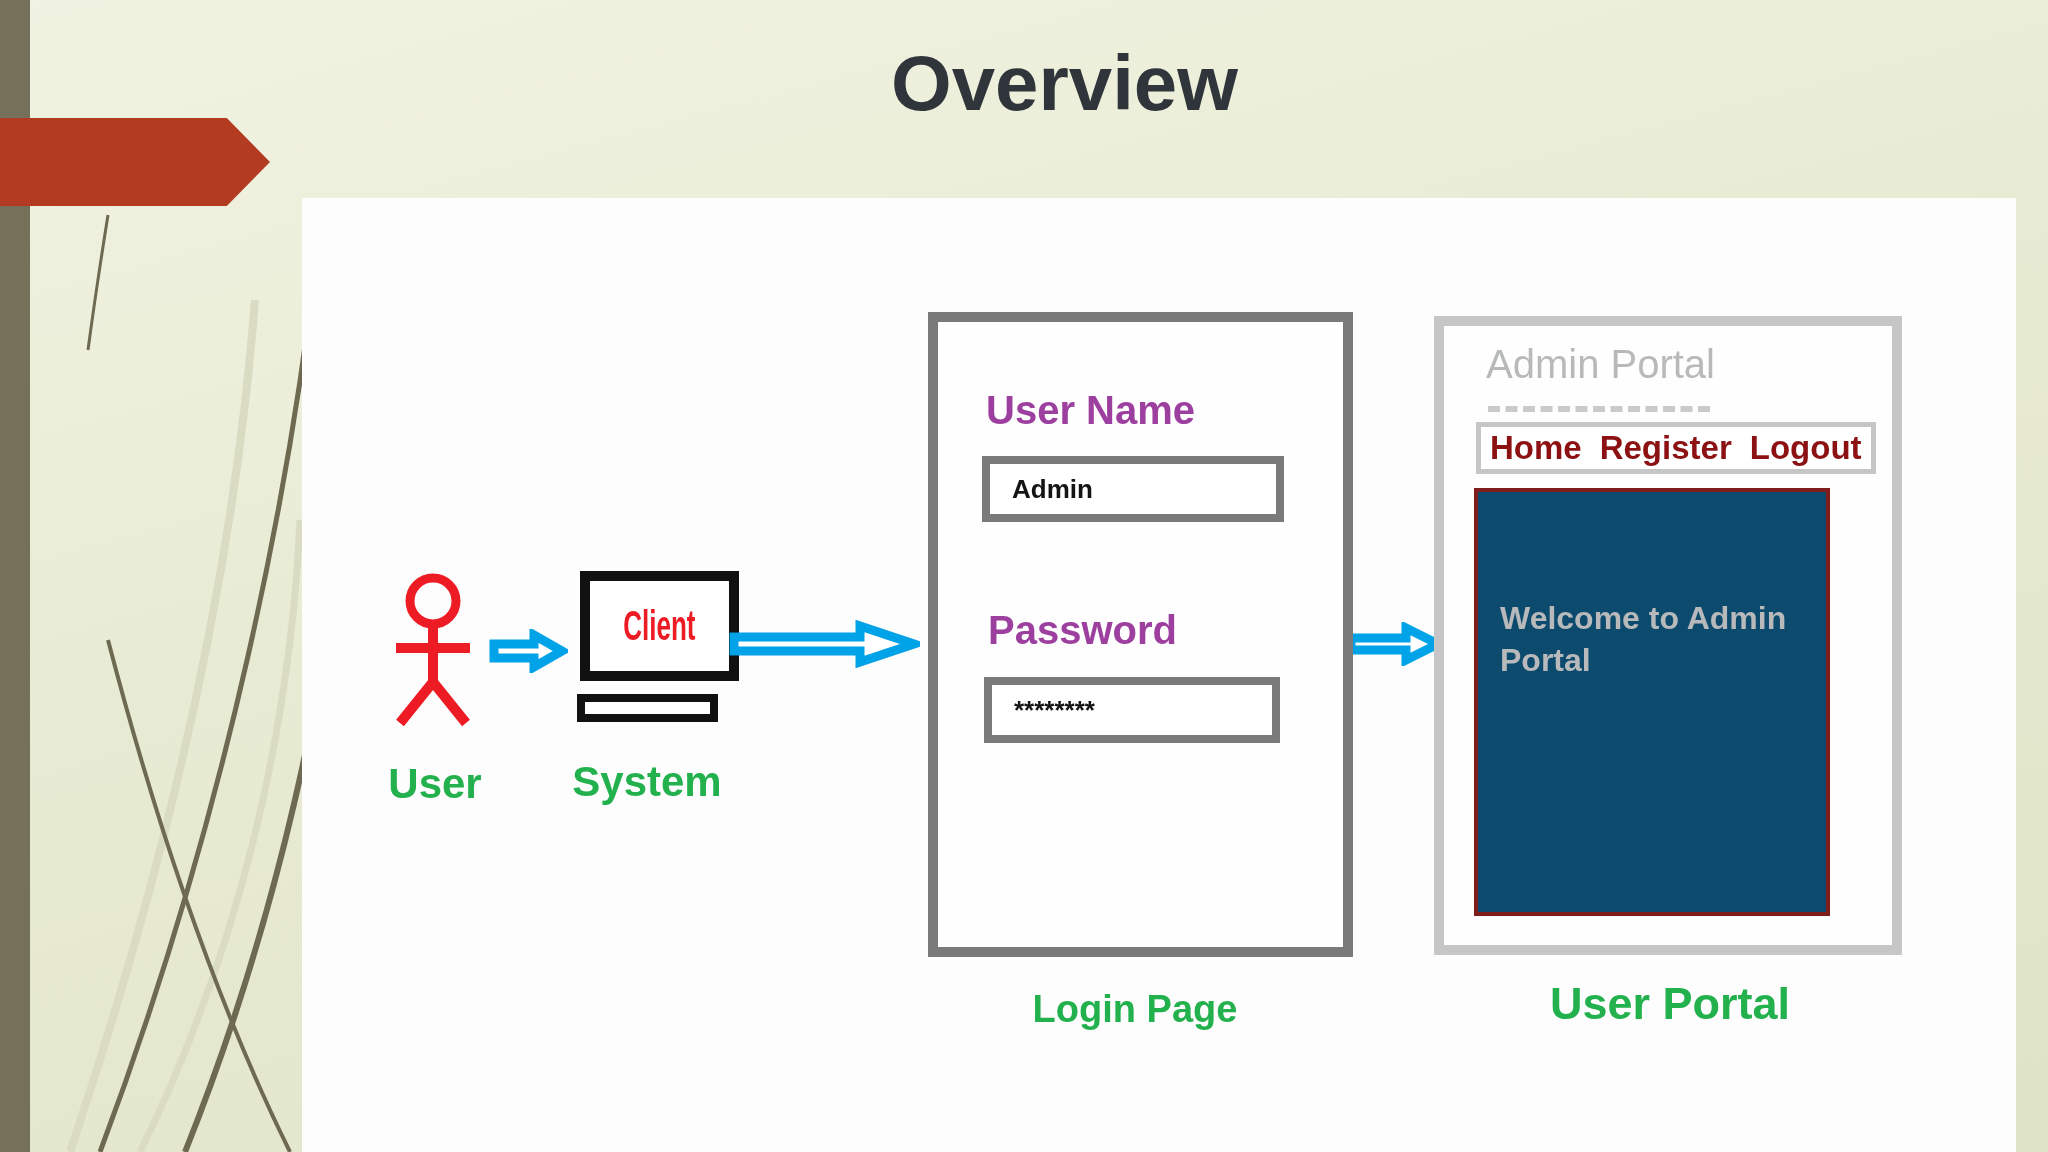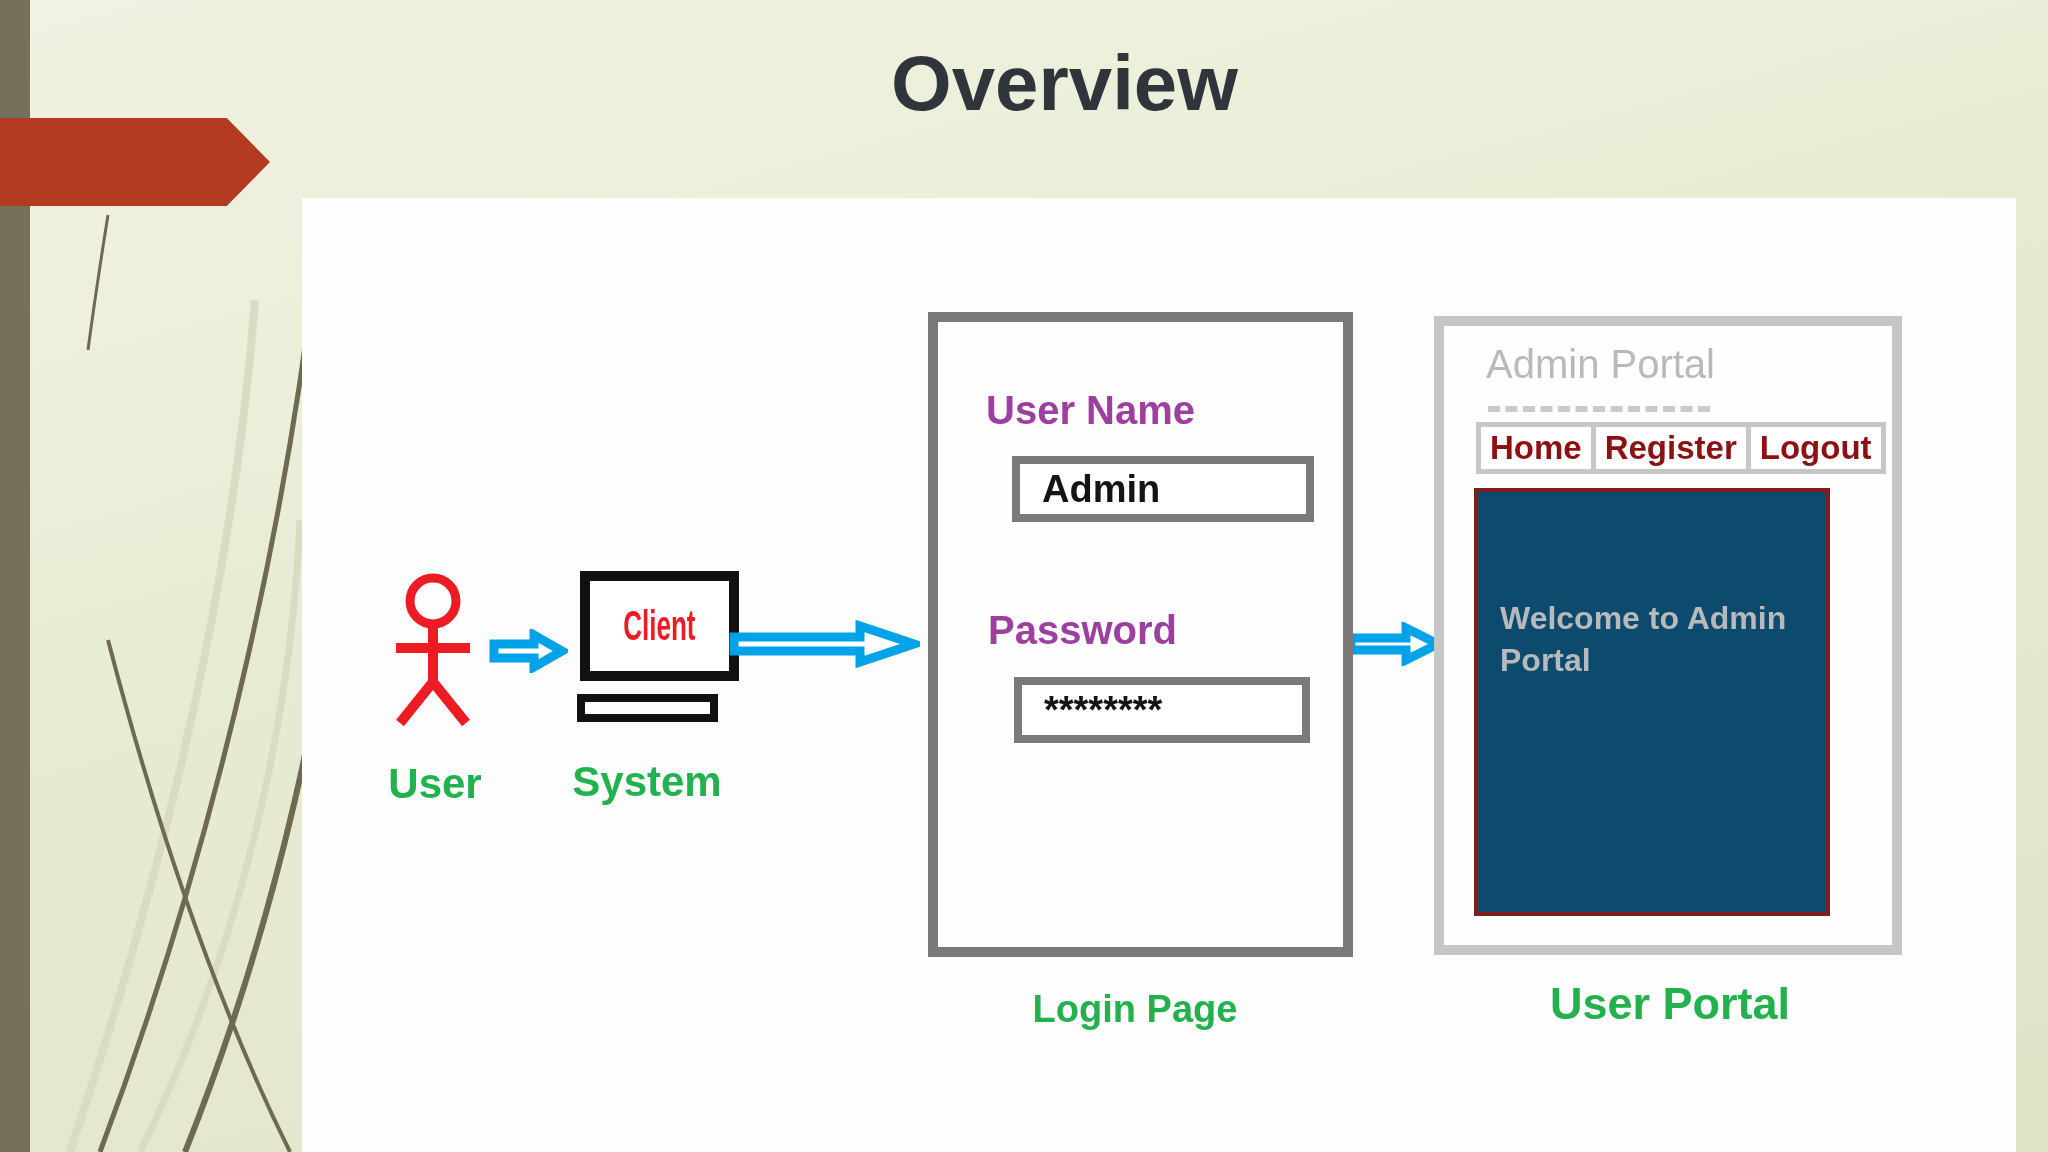--- a/index.html
+++ b/index.html
@@ -49,41 +49,41 @@
   #arrow-2 { left:728px; top:618px; }
   #arrow-3 { left:1346px; top:622px; }
 
   
   #login-panel { left:928px; top:312px; width:425px; height:645px; border:10px solid #7a7a7a; background:#fefefe; }
   .field-label { position:absolute; font-size:40px; font-weight:bold; color:#9c3f9f; }
   #username-label { left:48px; top:66px; }
   #password-label { left:50px; top:286px; }
   .sketch-input {
     position:absolute; border:8px solid #7a7a7a; background:#fff;
-    font-size:38px; font-weight:bold; color:#141414;
-    padding-left:22px; display:flex; align-items:center;margin-left:30px;
+    font-size:26px; font-weight:bold; color:#141414;
+    padding-left:22px; display:flex; align-items:center;
   }
   #username-input { left:44px; top:134px; width:302px; height:66px; }
   #password-input { left:46px; top:355px; width:296px; height:66px; }
   #submit-button {
     position:absolute; left:104px; top:504px; width:190px; height:58px;
     border:8px solid #7a7a7a; border-radius:26px; background:#fff;
     color:#00a2e8; font-size:40px; font-weight:bold;
     display:flex; align-items:center; justify-content:center;
   }
   #login-caption { left:1000px; top:988px; width:270px; font-size:38px; }
 
   
   #portal-panel { left:1434px; top:316px; width:468px; height:639px; border:10px solid #c6c6c6; background:#fefefe; }
   #portal-header { position:absolute; left:42px; top:16px; font-size:40px; font-weight:normal; color:#b7b9bb; }
   #portal-divider { position:absolute; left:44px; top:80px; width:222px; height:0; border-top:6px dashed #c9cacc; }
   #portal-nav {
     position:absolute; left:32px; top:96px; height:52px;
     background:#c6c6c6; border:5px solid #c6c6c6;
-    display:inline-flex; gap:5px;
+    display:inline-flex; 
   }
   .nav-item {
     background:#fff; color:#8b1113; font-size:33px; font-weight:bold;
     display:flex; align-items:center; padding:0 9px;
   }
   #portal-content { position:absolute; left:30px; top:162px; width:356px; height:428px; border:4px solid #7f1d1d; background:#0c4a6e; }
   #portal-welcome {
     position:absolute; left:22px; top:106px; width:312px;
     font-size:32px; font-weight:bold; color:#b7b9bb; line-height:1.3;
   }

